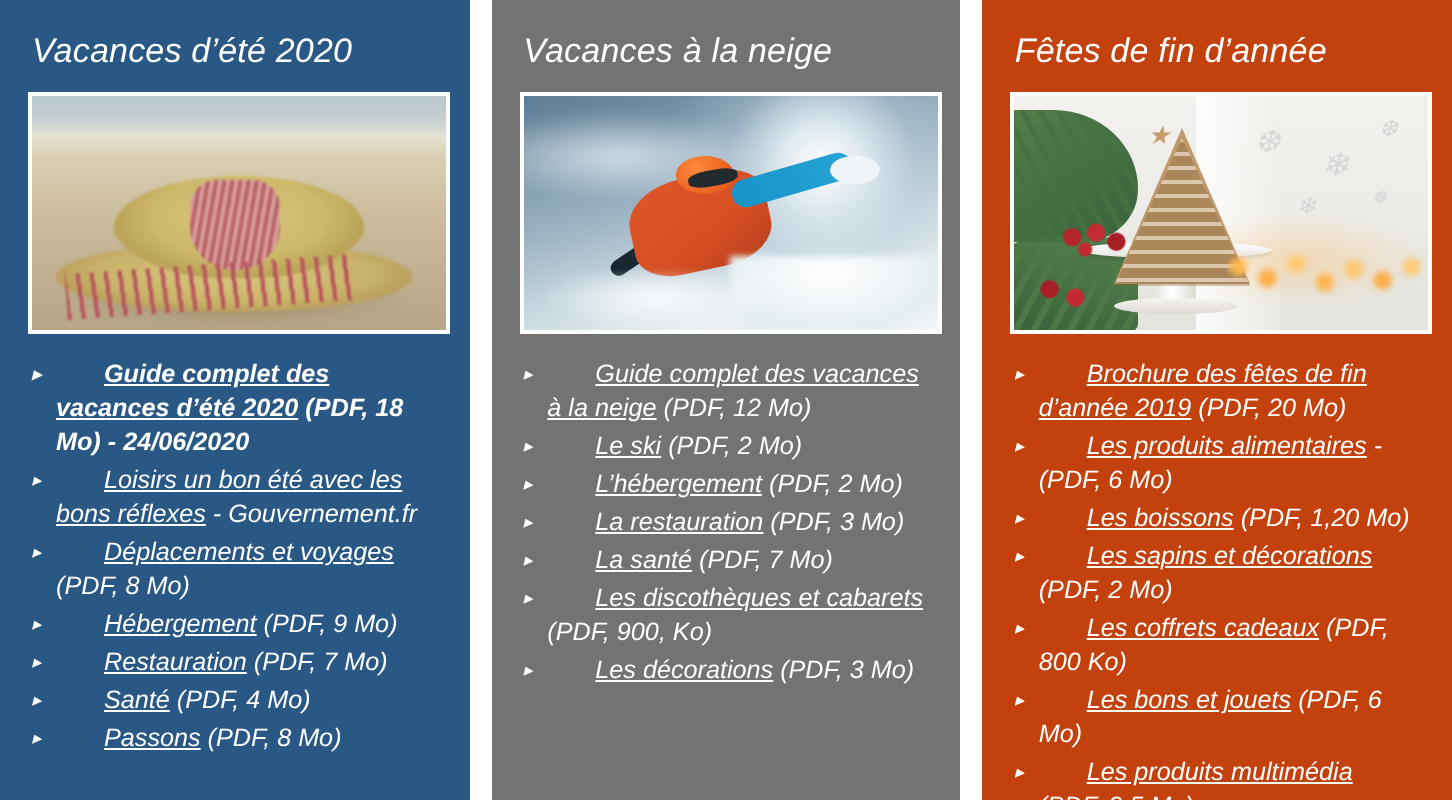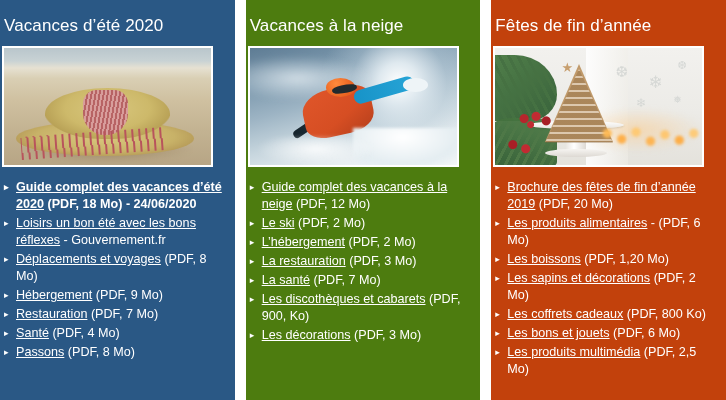--- a/index.html
+++ b/index.html
@@ -16,26 +16,27 @@
   .board {
     display: flex;
     width: 726px;
     height: 400px;
     gap: 11px;
     box-sizing: border-box;
   }
   .card {
     flex: 1 1 0;
     min-width: 0;
-    padding: 0 2px;
+    padding: 0 14px;
     box-sizing: border-box;
     position: relative;
+    font-style: italic;
   }
   .card-summer { background: #2a5885; }
-  .card-snow   { background: #4d7c0f; }
+  .card-snow   { background: #737373; }
   .card-xmas   { background: #c2410c; }
 
   .card-title {
     color: #ffffff;
     font-size: 17px;
     line-height: 20px;
     font-weight: normal;
     margin: 0;
     padding: 16px 2px 10px 2px;
     letter-spacing: 0.1px;
@@ -326,20 +327,21 @@
     position: absolute;
     left: 0;
     top: 0;
     font-size: 9px;
     line-height: 17px;
     color: #ffffff;
   }
   ul.links li a {
     color: #ffffff;
     text-decoration: underline;
+    margin-left: 24px;
   }
   ul.links li.bold a,
   ul.links li.bold {
     font-weight: bold;
   }
   .meta { color: #ffffff; }
 </style>
 </head>
 <body>
 

